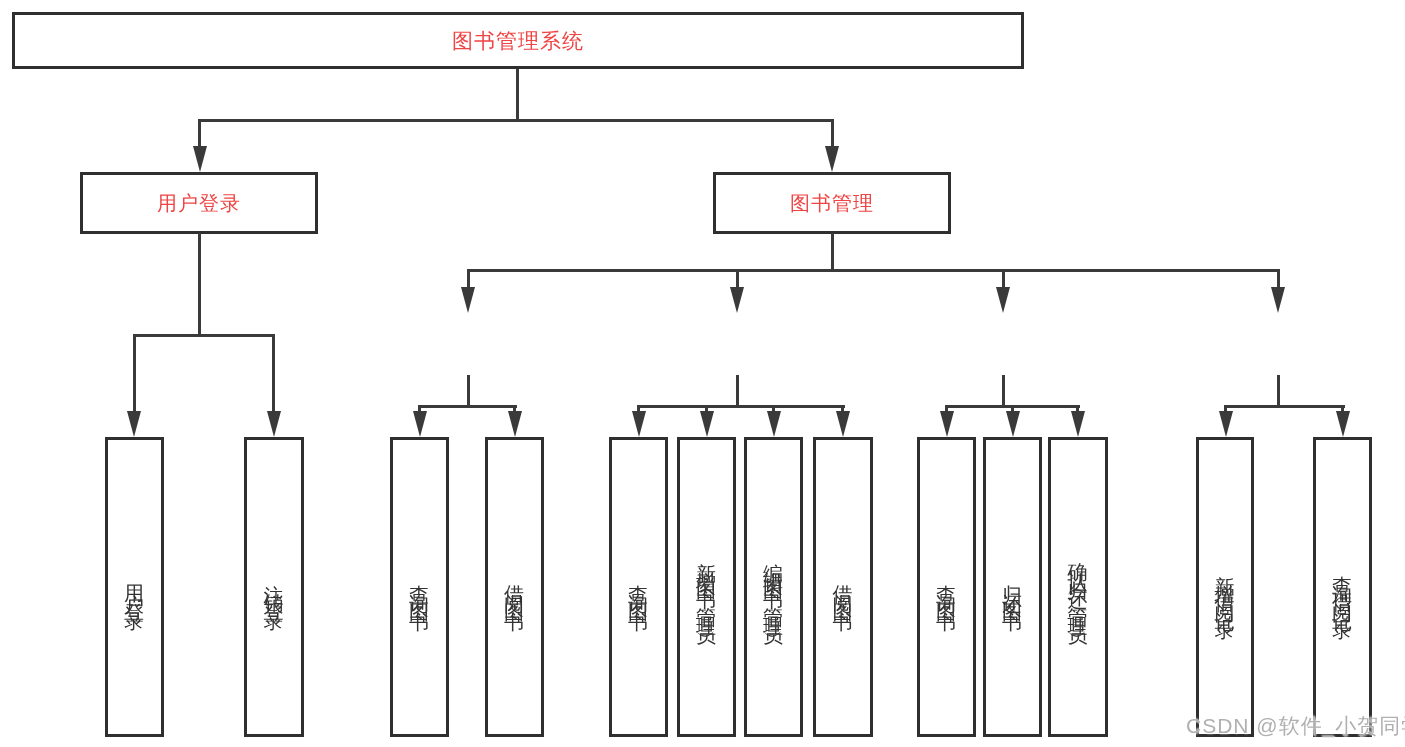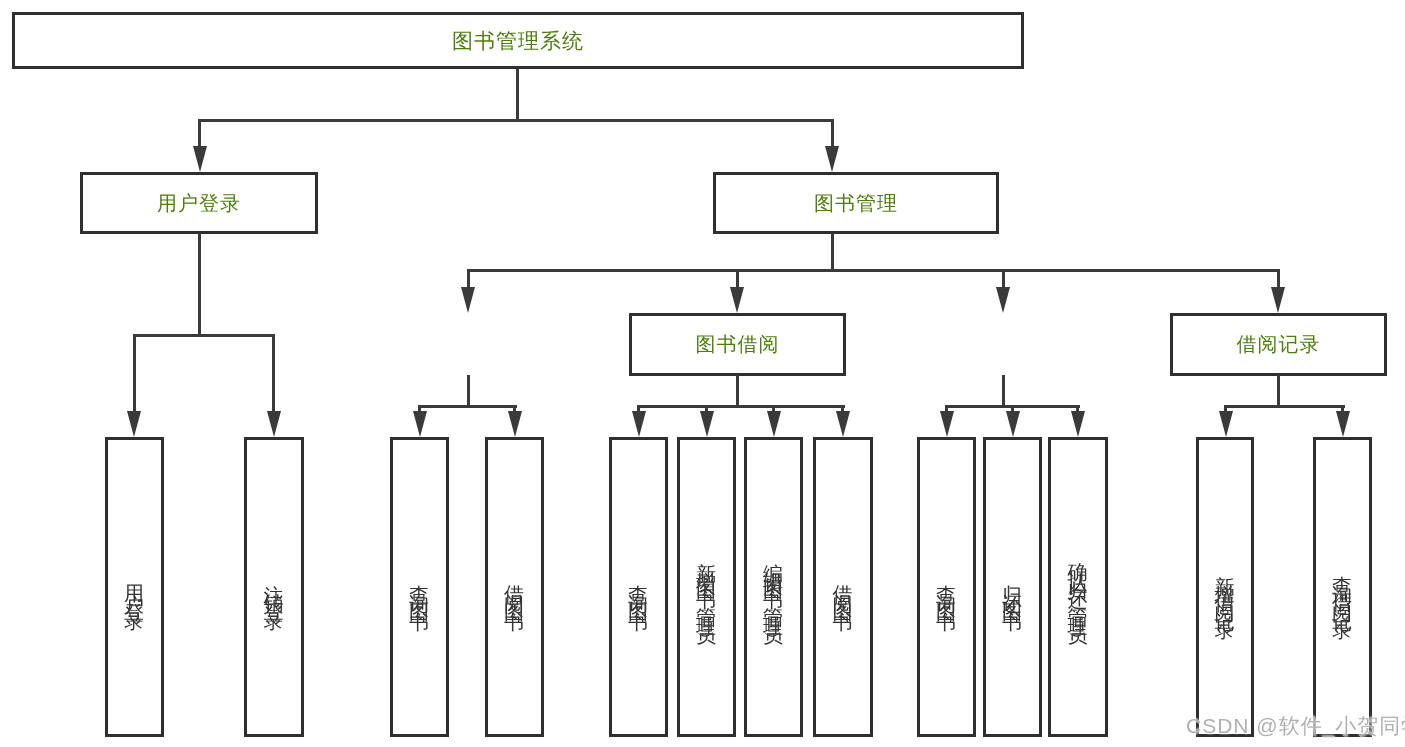--- a/index.html
+++ b/index.html
@@ -1,20 +1,20 @@
 <!DOCTYPE html>
 <html><head>
 <meta charset="utf-8">
 <style>
   html,body{margin:0;padding:0;background:#fff;}
   .stage{position:relative;width:1405px;height:747px;background:#ffffff;overflow:hidden;
          font-family:"Liberation Sans",sans-serif;}
   .box{position:absolute;box-sizing:border-box;border:3px solid #2f2f2f;background:#ffffff;
        display:flex;align-items:center;justify-content:center;}
-  .hlabel{font-size:20px;color:#4d7c0f;letter-spacing:1px;white-space:nowrap;}
+  .hlabel{font-size:20px;color:#ef4444;letter-spacing:1px;white-space:nowrap;}
   .root-label{font-size:21px;}
   .n3{top:313px;height:63px;width:217px;}
   .leaf{top:437px;height:300px;width:59px;}
   .vlabel{writing-mode:vertical-rl;text-orientation:mixed;font-size:20px;color:#333333;
           letter-spacing:9px;line-height:1;}
   .vl{position:absolute;width:3px;background:#3a3a3a;}
   .hl{position:absolute;height:3px;background:#3a3a3a;}
   .ah{position:absolute;width:0;height:0;border-left:7px solid transparent;
       border-right:7px solid transparent;border-top:26px solid #3a3a3a;}
   .watermark{position:absolute;left:1186px;top:712px;font-size:21px;color:#b0b0b0;
@@ -27,30 +27,24 @@
 <div class="stage">
 
   <div class="box" style="left:12px;top:12px;width:1012px;height:57px">
     <span class="hlabel root-label">图书管理系统</span>
   </div>
 
   <div class="box" style="left:80px;top:172px;width:238px;height:62px">
     <span class="hlabel">用户登录</span>
   </div>
 
-  <div class="box" style="left:713px;top:172px;width:286px;height:62px">
+  <div class="box" style="left:713px;top:172px;width:238px;height:62px">
     <span class="hlabel">图书管理</span>
   </div>
 
-  <div class="box n3" style="left:629px">
-    <span class="hlabel">图书借阅</span>
-  </div>
-  <div class="box n3" style="left:1170px">
-    <span class="hlabel">借阅记录</span>
-  </div>
 
   <div class="box leaf" style="left:105px">
     <span class="vlabel">用户登录</span>
   </div>
   <div class="box leaf" style="left:244px;width:60px">
     <span class="vlabel">注销登录</span>
   </div>
 
   <div class="box leaf" style="left:390px">
     <span class="vlabel">查询图书</span>

